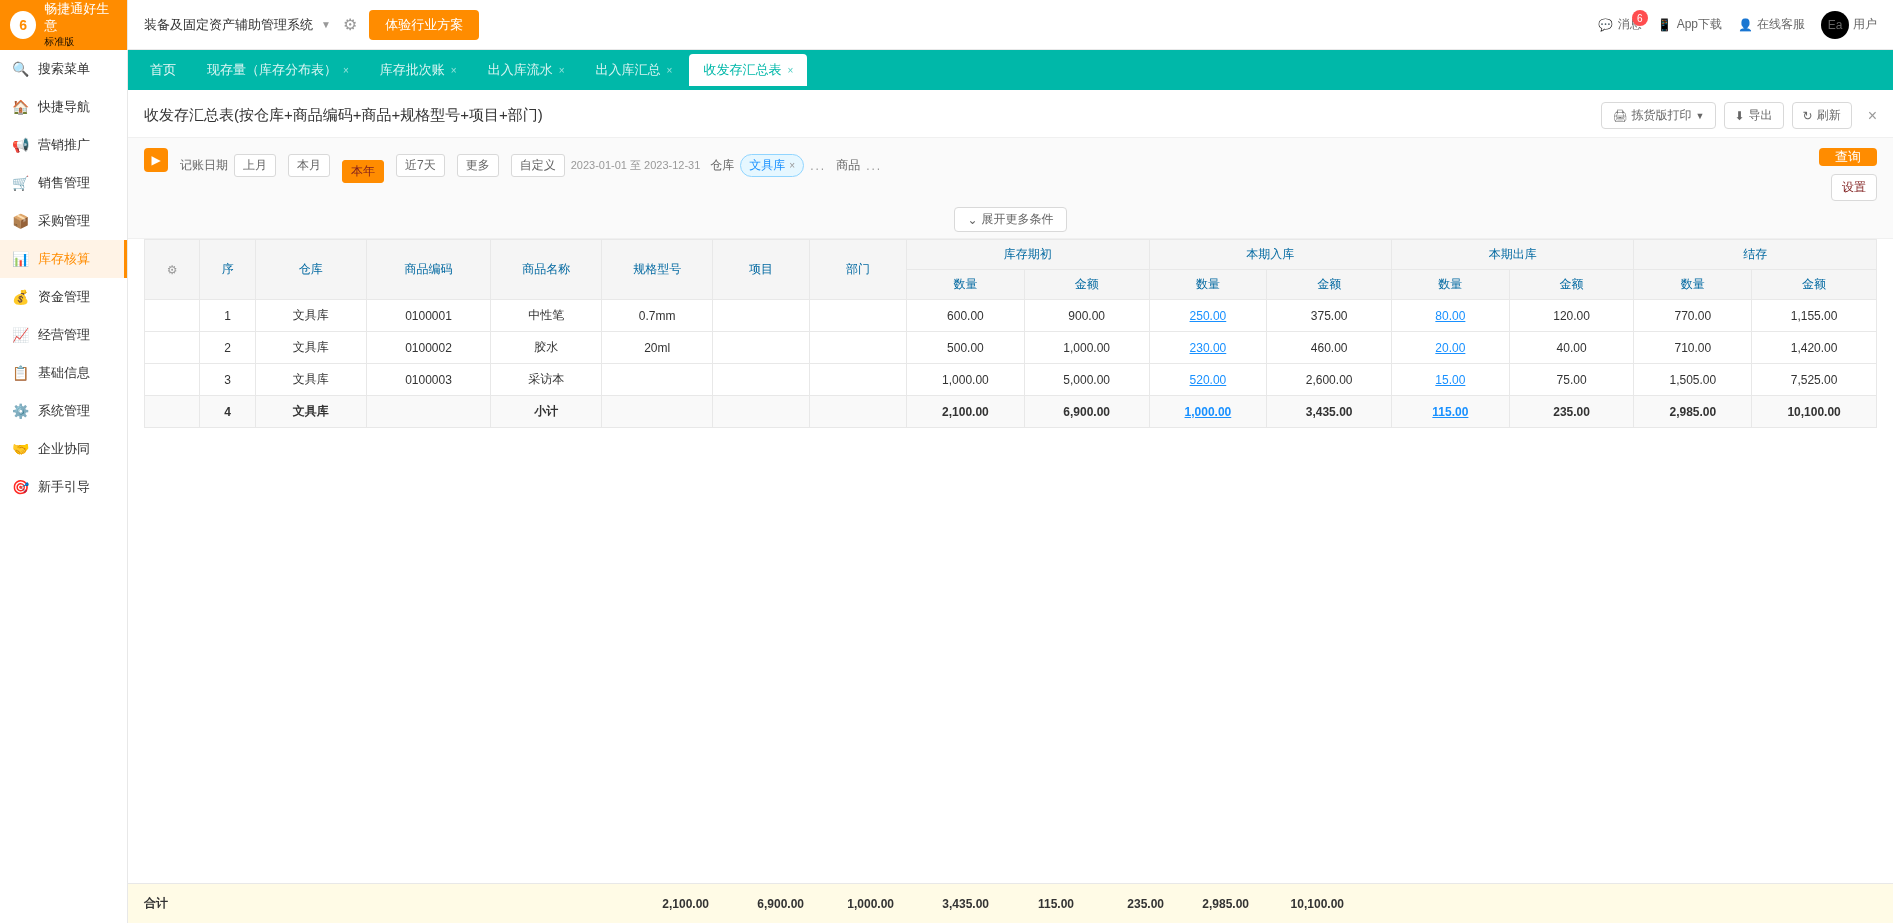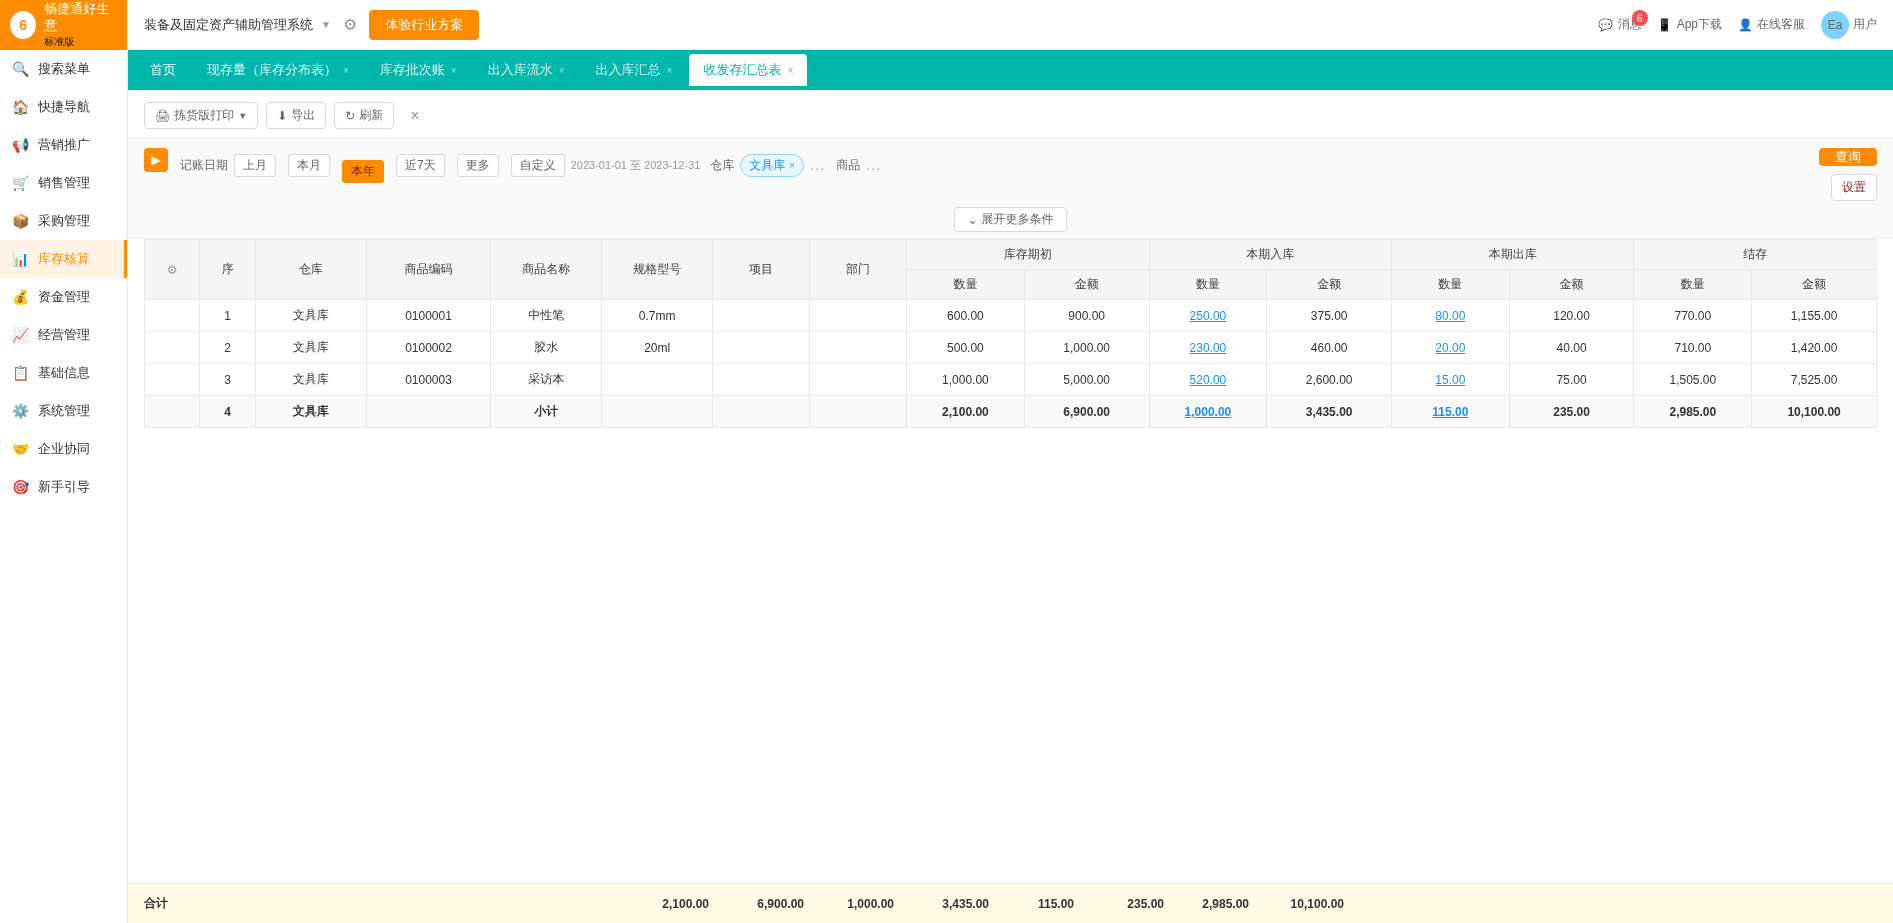--- a/index.html
+++ b/index.html
@@ -42,21 +42,21 @@
       background: #ff8c00; color: #fff; border: none; border-radius: 4px;
       padding: 6px 16px; cursor: pointer; font-size: 13px;
     }
     .header-right { display: flex; align-items: center; gap: 16px; font-size: 12px; color: #666; }
     .header-icon-item { display: flex; align-items: center; gap: 4px; cursor: pointer; position: relative; }
     .badge {
       position: absolute; top: -6px; right: -6px; background: #ff4d4f; color: #fff;
       border-radius: 50%; width: 16px; height: 16px; font-size: 10px;
       display: flex; align-items: center; justify-content: center;
     }
-    .user-avatar { width: 28px; height: 28px; background: #7dd3fc; border-radius: 50%; display: flex; align-items: center; justify-content: center; color: #666; }
+    .user-avatar { width: 28px; height: 28px; background: #000000; border-radius: 50%; display: flex; align-items: center; justify-content: center; color: #666; }
 
     
     .tab-bar {
       height: 40px; background: #00b8a9; display: flex; align-items: center; padding: 0 8px; gap: 3px;
     }
     .tab {
       height: 32px; padding: 0 14px; display: flex; align-items: center; gap: 6px;
       cursor: pointer; border-radius: 4px 4px 0 0; font-size: 13px; color: rgba(255,255,255,0.85);
       position: relative;
     }
@@ -114,21 +114,21 @@
     .setting-btn {
       display: block; padding: 4px 10px; border: 1px solid #d9d9d9; border-radius: 4px;
       cursor: pointer; font-size: 12px; color: #7f1d1d; background: #fff; margin-top: 4px;
     }
 
     
     .table-wrapper { flex: 1; overflow: auto; padding: 0 16px 0; }
     table { width: 100%; border-collapse: collapse; font-size: 12px; }
     thead tr th {
       background: #f5f5f5; border: 1px solid #e8e8e8; padding: 6px 10px;
-      text-align: center; color: #404040; font-weight: 500; position: sticky; top: 0; z-index: 10;
+      text-align: center; color: #0369a1; font-weight: 500; position: sticky; top: 0; z-index: 10;
     }
     tbody tr td {
       border: 1px solid #e8e8e8; padding: 7px 10px; color: #333; text-align: center;
     }
     tbody tr.subtotal-row { background: #f9f9f9; font-weight: bold; }
     .num-link { color: #1890ff; text-decoration: underline; cursor: pointer; }
     .settings-icon-cell { cursor: pointer; color: #999; }
 
     .col-settings { width: 40px; }
     .col-seq { width: 40px; }
@@ -269,20 +269,21 @@
     </div>
     <div class="tab active">
       <span>收发存汇总表</span>
       <span class="tab-close">×</span>
     </div>
   </div>
 
   <div class="page-content">
 
     <div class="page-header">
+      <span class="page-title">收发存汇总表(按仓库+商品编码+商品+规格型号+项目+部门)</span>
       <div class="page-actions">
         <button class="btn-action">
           <span>🖨</span>
           <span>拣货版打印</span>
           <span style="font-size:9px;">▼</span>
         </button>
         <button class="btn-action">
           <span>⬇</span>
           <span>导出</span>
         </button>

